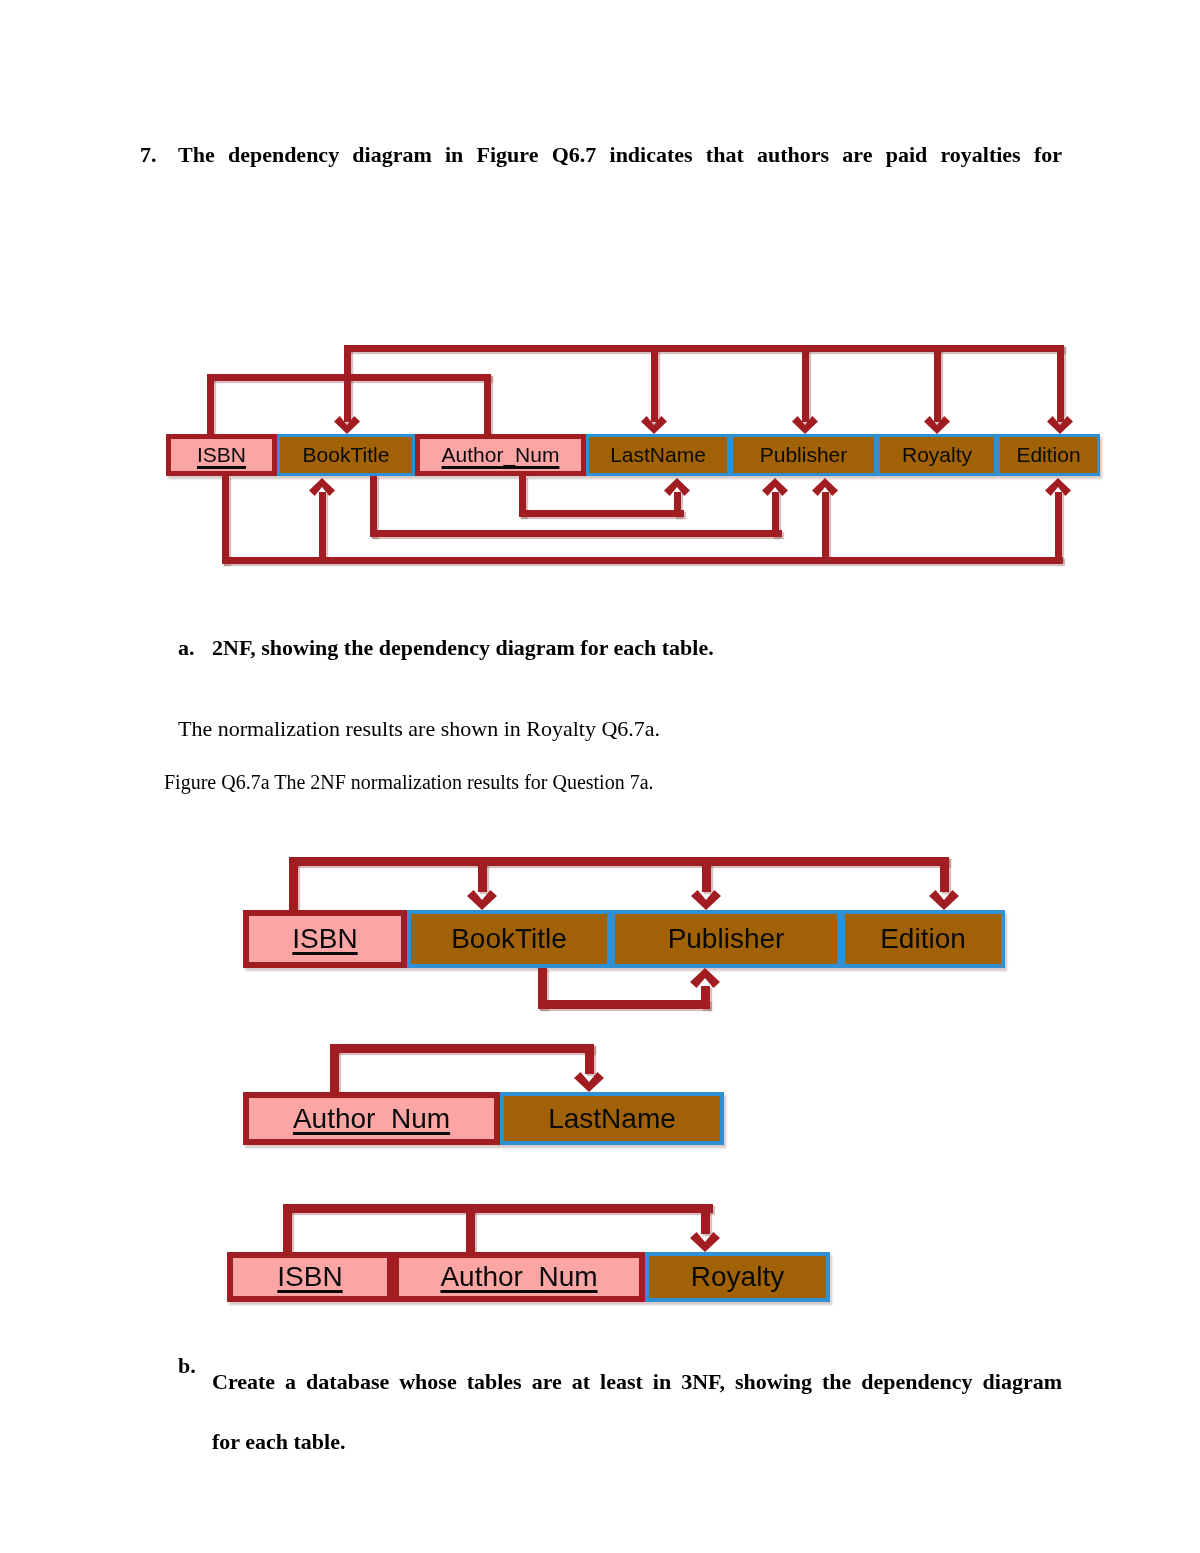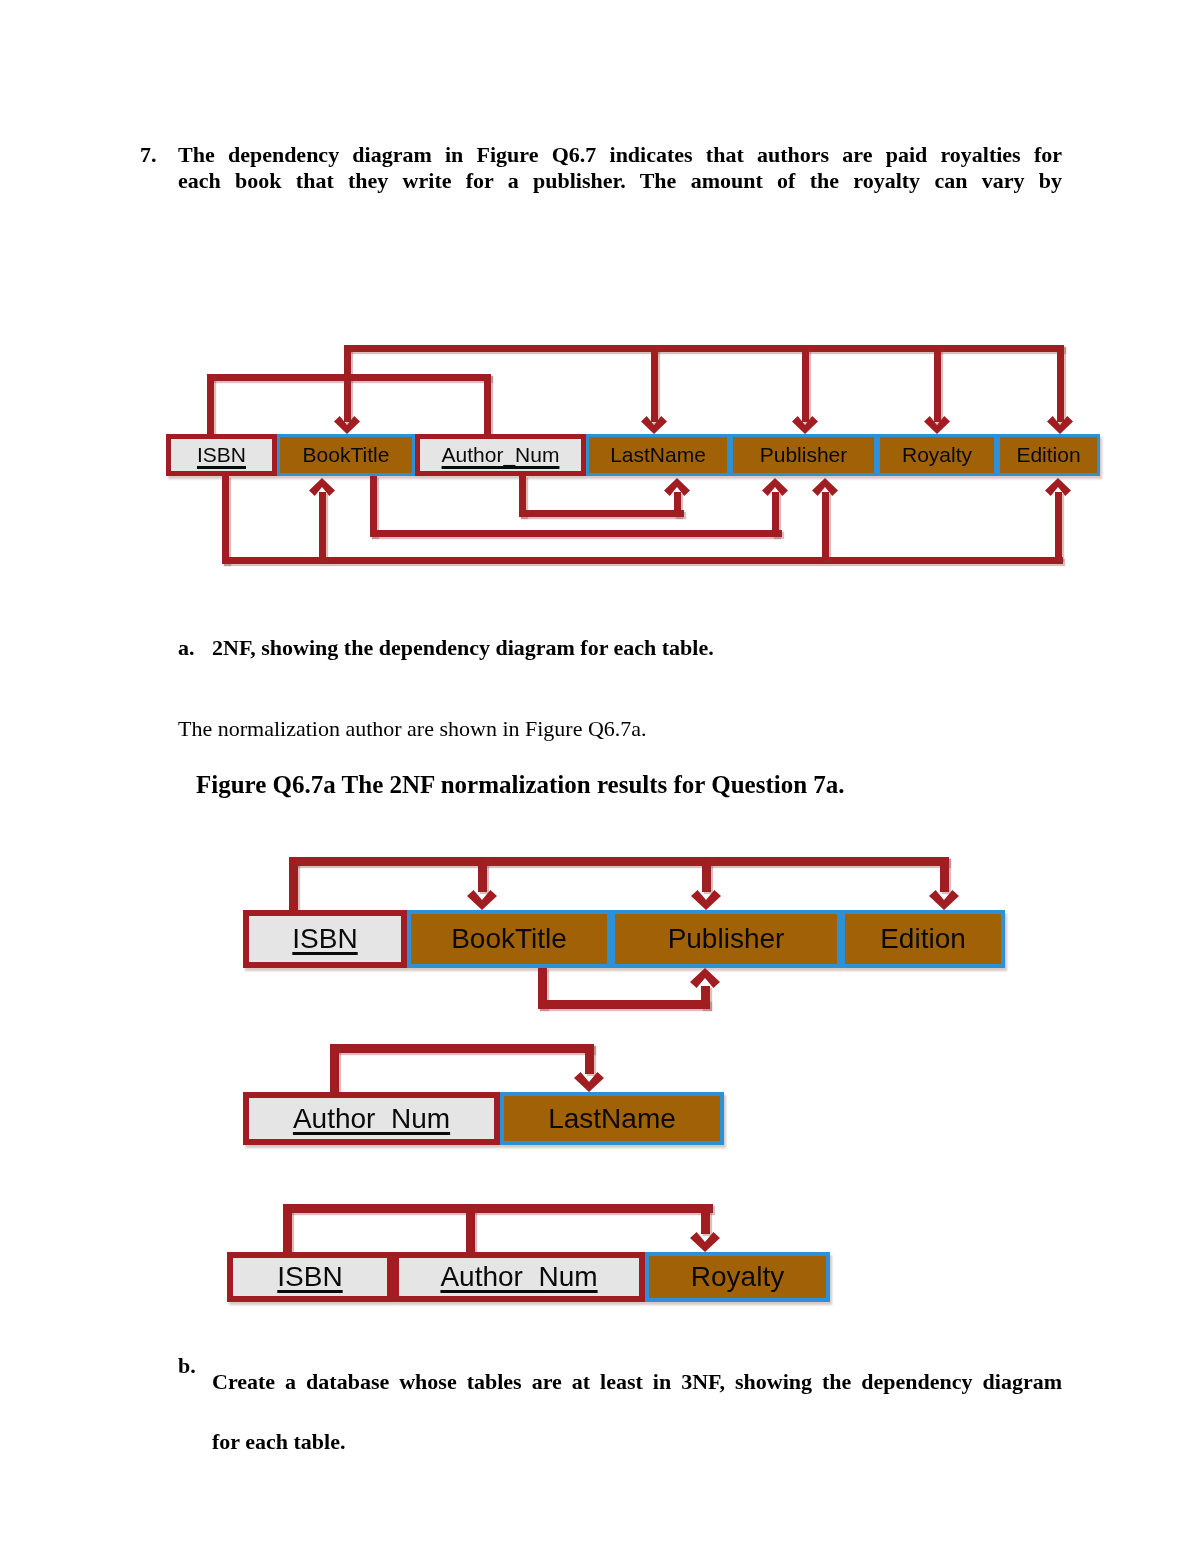--- a/index.html
+++ b/index.html
@@ -9,50 +9,49 @@
   
   .para { position:absolute; font-weight:bold; font-size:22px; }
   .hang-num { position:absolute; top:0; font-weight:bold; }
   .jline { text-align:justify; text-align-last:justify; }
   .lline { text-align:left; text-align-last:left; }
 
   .fig1-title { position:absolute; left:210px; top:250px;
                 font-family:"DejaVu Sans", sans-serif; font-weight:bold;
                 font-size:26px; letter-spacing:0.6px; color:#0a0a0a; }
   .note { position:absolute; left:178px; top:716px; font-size:22px; font-weight:normal; }
-  .fig2-title { position:absolute; left:196px; top:771px; font-weight:bold; font-size:25px; }
+  .fig2-title { position:absolute; left:164px; top:771px; font-weight:normal; font-size:20px; }
 
   
   .hl, .vl { position:absolute; background:#a11d22; box-shadow:2px 2px 1px rgba(130,60,60,.32); }
   .chev { position:absolute; background:#a11d22; }
   .chev.down { clip-path: polygon(50% 100%, 0% 30%, 22% 0%, 50% 50%, 78% 0%, 100% 30%); }
   .chev.up   { clip-path: polygon(50% 0%, 100% 70%, 78% 100%, 50% 50%, 22% 100%, 0% 70%); }
   .f1 .chev { width:26px; height:18px; }
   .f2 .chev { width:30px; height:20px; }
 
   .box { position:absolute; box-sizing:border-box; display:flex; align-items:center;
          justify-content:center; background:#a16207;
          font-family:"Liberation Sans", sans-serif; color:#0a0a0a;
          box-shadow:2px 3px 2px rgba(120,60,60,.28); }
   .f1 .box { height:42px; top:434px; font-size:21px; }
-  .keybox { background:#e5e5e5; border:5px solid #a11d22; }
+  .keybox { background:#fca5a5; border:5px solid #a11d22; }
   .attrbox { border:3px solid #2e91d5; }
   .f2 .keybox { border-width:6px; }
   .f2 .attrbox { border-width:4px; }
   .key-label { text-decoration:underline; text-underline-offset:4px; text-decoration-thickness:2.5px; }
 </style>
 </head>
 <body>
 
 <div class="page">
 
   <div class="para" style="left:178px; top:142px; width:884px; line-height:26px;">
     <span class="hang-num" style="left:-38px;">7.</span>
     <div class="jline">The dependency diagram in Figure Q6.7 indicates that authors are paid royalties for</div>
-    <div class="jline">each book that they write for a publisher.  The amount of the royalty can vary by</div>
   </div>
 
 
   <div class="f1">
 
     <div class="hl" style="left:344px; top:345px; width:720px; height:7px;"></div>
     <div class="vl" style="left:344px; top:345px; width:7px; height:77px;"></div>
     <div class="chev down" style="left:334px; top:416px;"></div>
     <div class="vl" style="left:651px; top:345px; width:7px; height:77px;"></div>
     <div class="chev down" style="left:641px; top:416px;"></div>
@@ -107,21 +106,21 @@
     <div class="chev up" style="left:812px; top:478px;"></div>
     <div class="vl" style="left:1055px; top:492px; width:7px; height:68px;"></div>
     <div class="chev up" style="left:1045px; top:478px;"></div>
   </div>
 
   <div class="para" style="left:178px; top:632px; width:884px; line-height:31px;">
     <span class="hang-num" style="left:0;">a.</span>
     <div class="lline" style="padding-left:34px;">2NF, showing the dependency diagram for each table.</div>
   </div>
 
-  <div class="note">The normalization author are shown in Figure Q6.7a.</div>
+  <div class="note">The normalization results are shown in Royalty Q6.7a.</div>
 
   <div class="fig2-title">Figure Q6.7a The 2NF normalization results for Question 7a.</div>
 
   <div class="f2">
 
     <div>
       <div class="hl" style="left:289px; top:857px; width:660px; height:9px;"></div>
       <div class="vl" style="left:289px; top:857px; width:9px; height:53px;"></div>
       <div class="vl" style="left:478px; top:857px; width:9px; height:35px;"></div>
       <div class="chev down" style="left:467px; top:890px;"></div>

